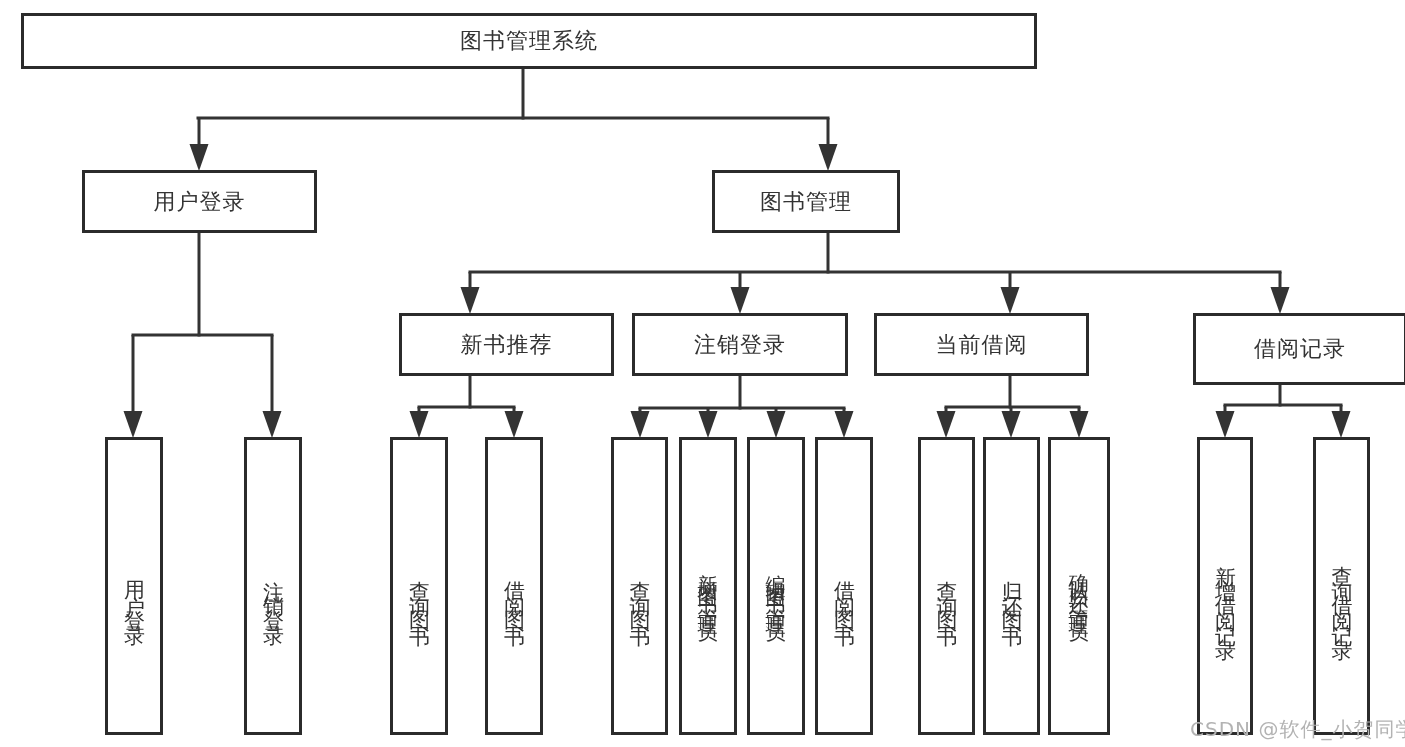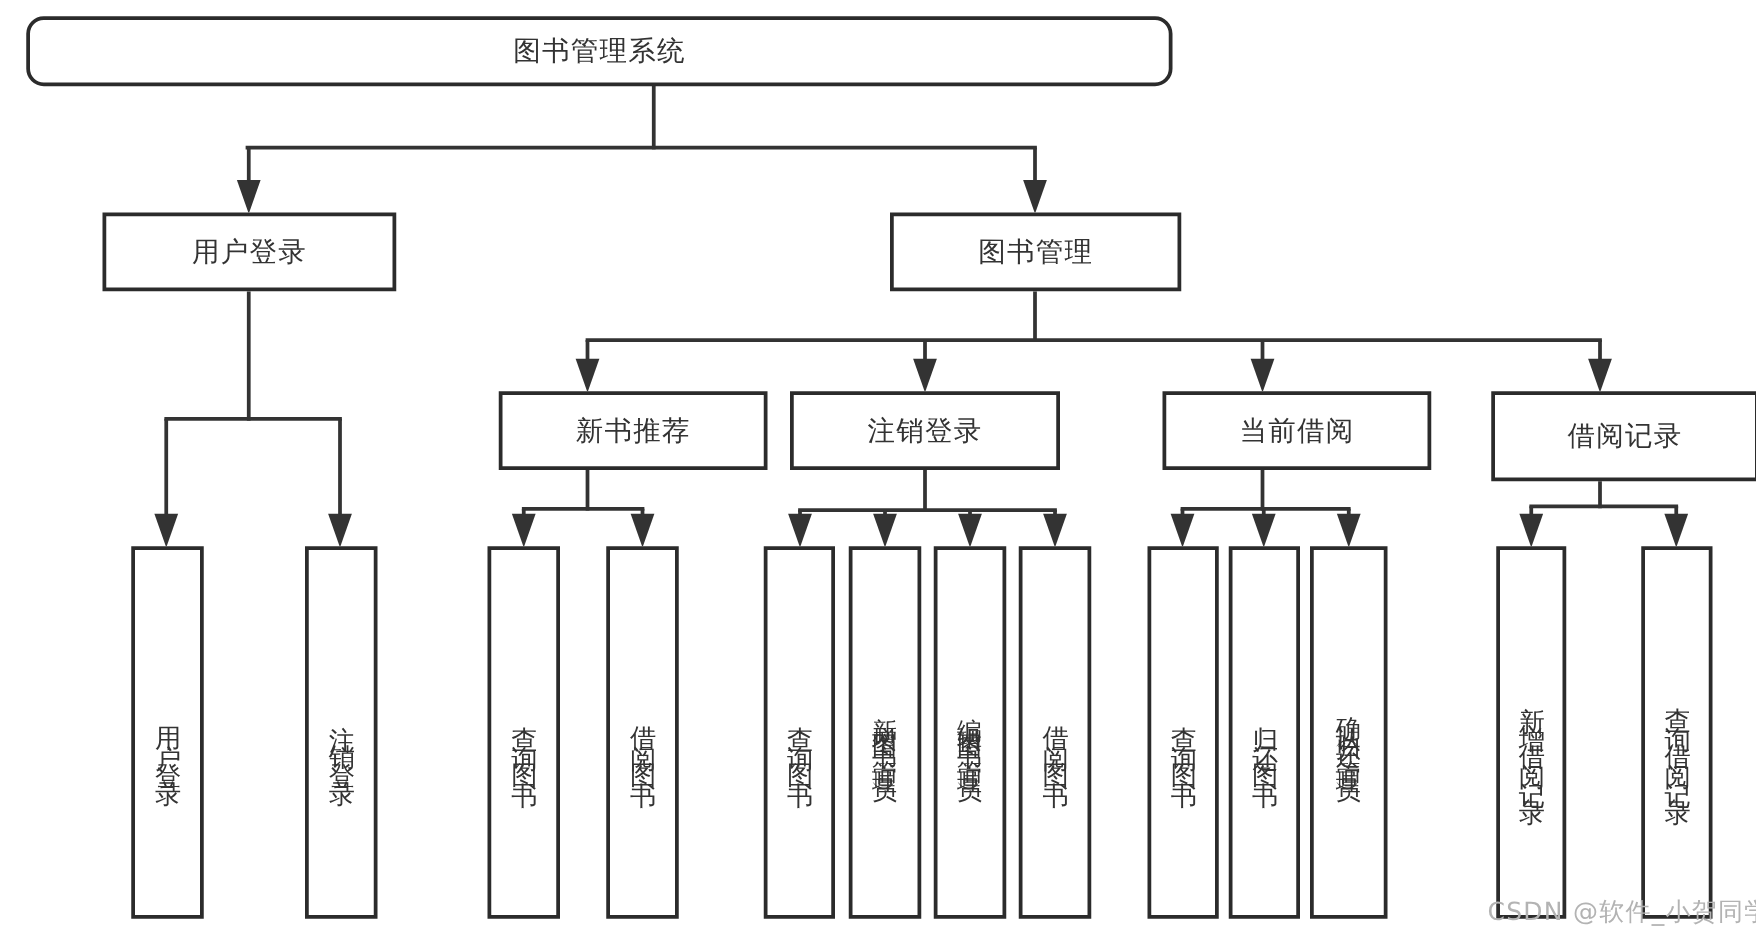--- a/index.html
+++ b/index.html
@@ -94,38 +94,38 @@
       <line x1="1011" y1="407" x2="1011" y2="418" stroke="#333333" stroke-width="3"></line>
       <polygon points="1001.5,411 1020.5,411 1011,438" fill="#333333"></polygon>
       <line x1="1079" y1="407" x2="1079" y2="418" stroke="#333333" stroke-width="3"></line>
       <polygon points="1069.5,411 1088.5,411 1079,438" fill="#333333"></polygon>
       <line x1="1225" y1="405" x2="1225" y2="418" stroke="#333333" stroke-width="3"></line>
       <polygon points="1215.5,411 1234.5,411 1225,438" fill="#333333"></polygon>
       <line x1="1341" y1="405" x2="1341" y2="418" stroke="#333333" stroke-width="3"></line>
       <polygon points="1331.5,411 1350.5,411 1341,438" fill="#333333"></polygon>
     </svg>
 
-  <div class="hnode" style="left:21px;top:13px;width:917px;height:56px;border-radius:14px;">
+  <div class="hnode" style="left:21px;top:13px;width:1016px;height:56px;">
     <span class="label">图书管理系统</span>
   </div>
 
   <div class="hnode" style="left:82px;top:170px;width:235px;height:63px;">
     <span class="label">用户登录</span>
   </div>
-  <div class="hnode" style="left:712px;top:170px;width:233px;height:63px;">
+  <div class="hnode" style="left:712px;top:170px;width:188px;height:63px;">
     <span class="label">图书管理</span>
   </div>
 
   <div class="hnode" style="left:363px;top:313px;width:215px;height:63px;margin-left:36px;">
     <span class="label">新书推荐</span>
   </div>
   <div class="hnode" style="left:632px;top:313px;width:216px;height:63px;">
     <span class="label">注销登录</span>
   </div>
-  <div class="hnode" style="left:930px;top:313px;width:215px;height:63px;">
+  <div class="hnode" style="left:874px;top:313px;width:215px;height:63px;">
     <span class="label">当前借阅</span>
   </div>
   <div class="hnode" style="left:1173px;top:313px;width:214px;height:72px;margin-left:20px;">
     <span class="label">借阅记录</span>
   </div>
 
   <div class="vnode" style="left:105px;top:437px;width:58px;height:298px;">
     <span class="v-label">用户登录</span>
   </div>
   <div class="vnode" style="left:244px;top:437px;width:58px;height:298px;">

